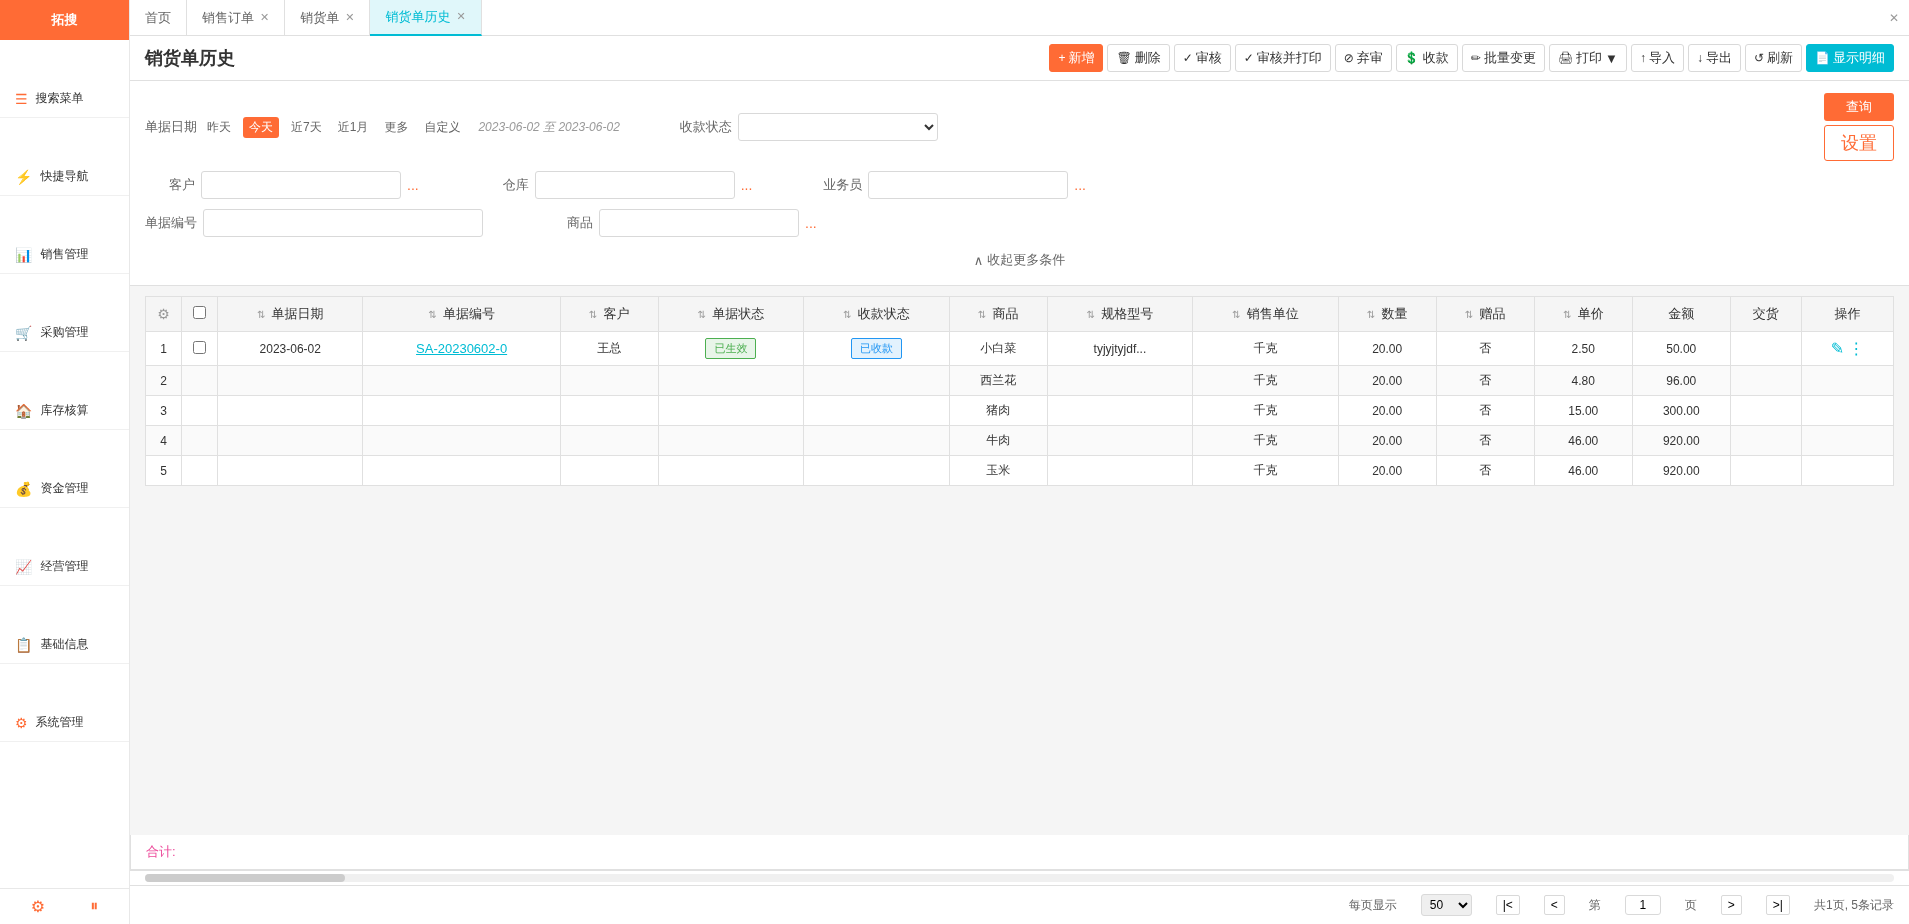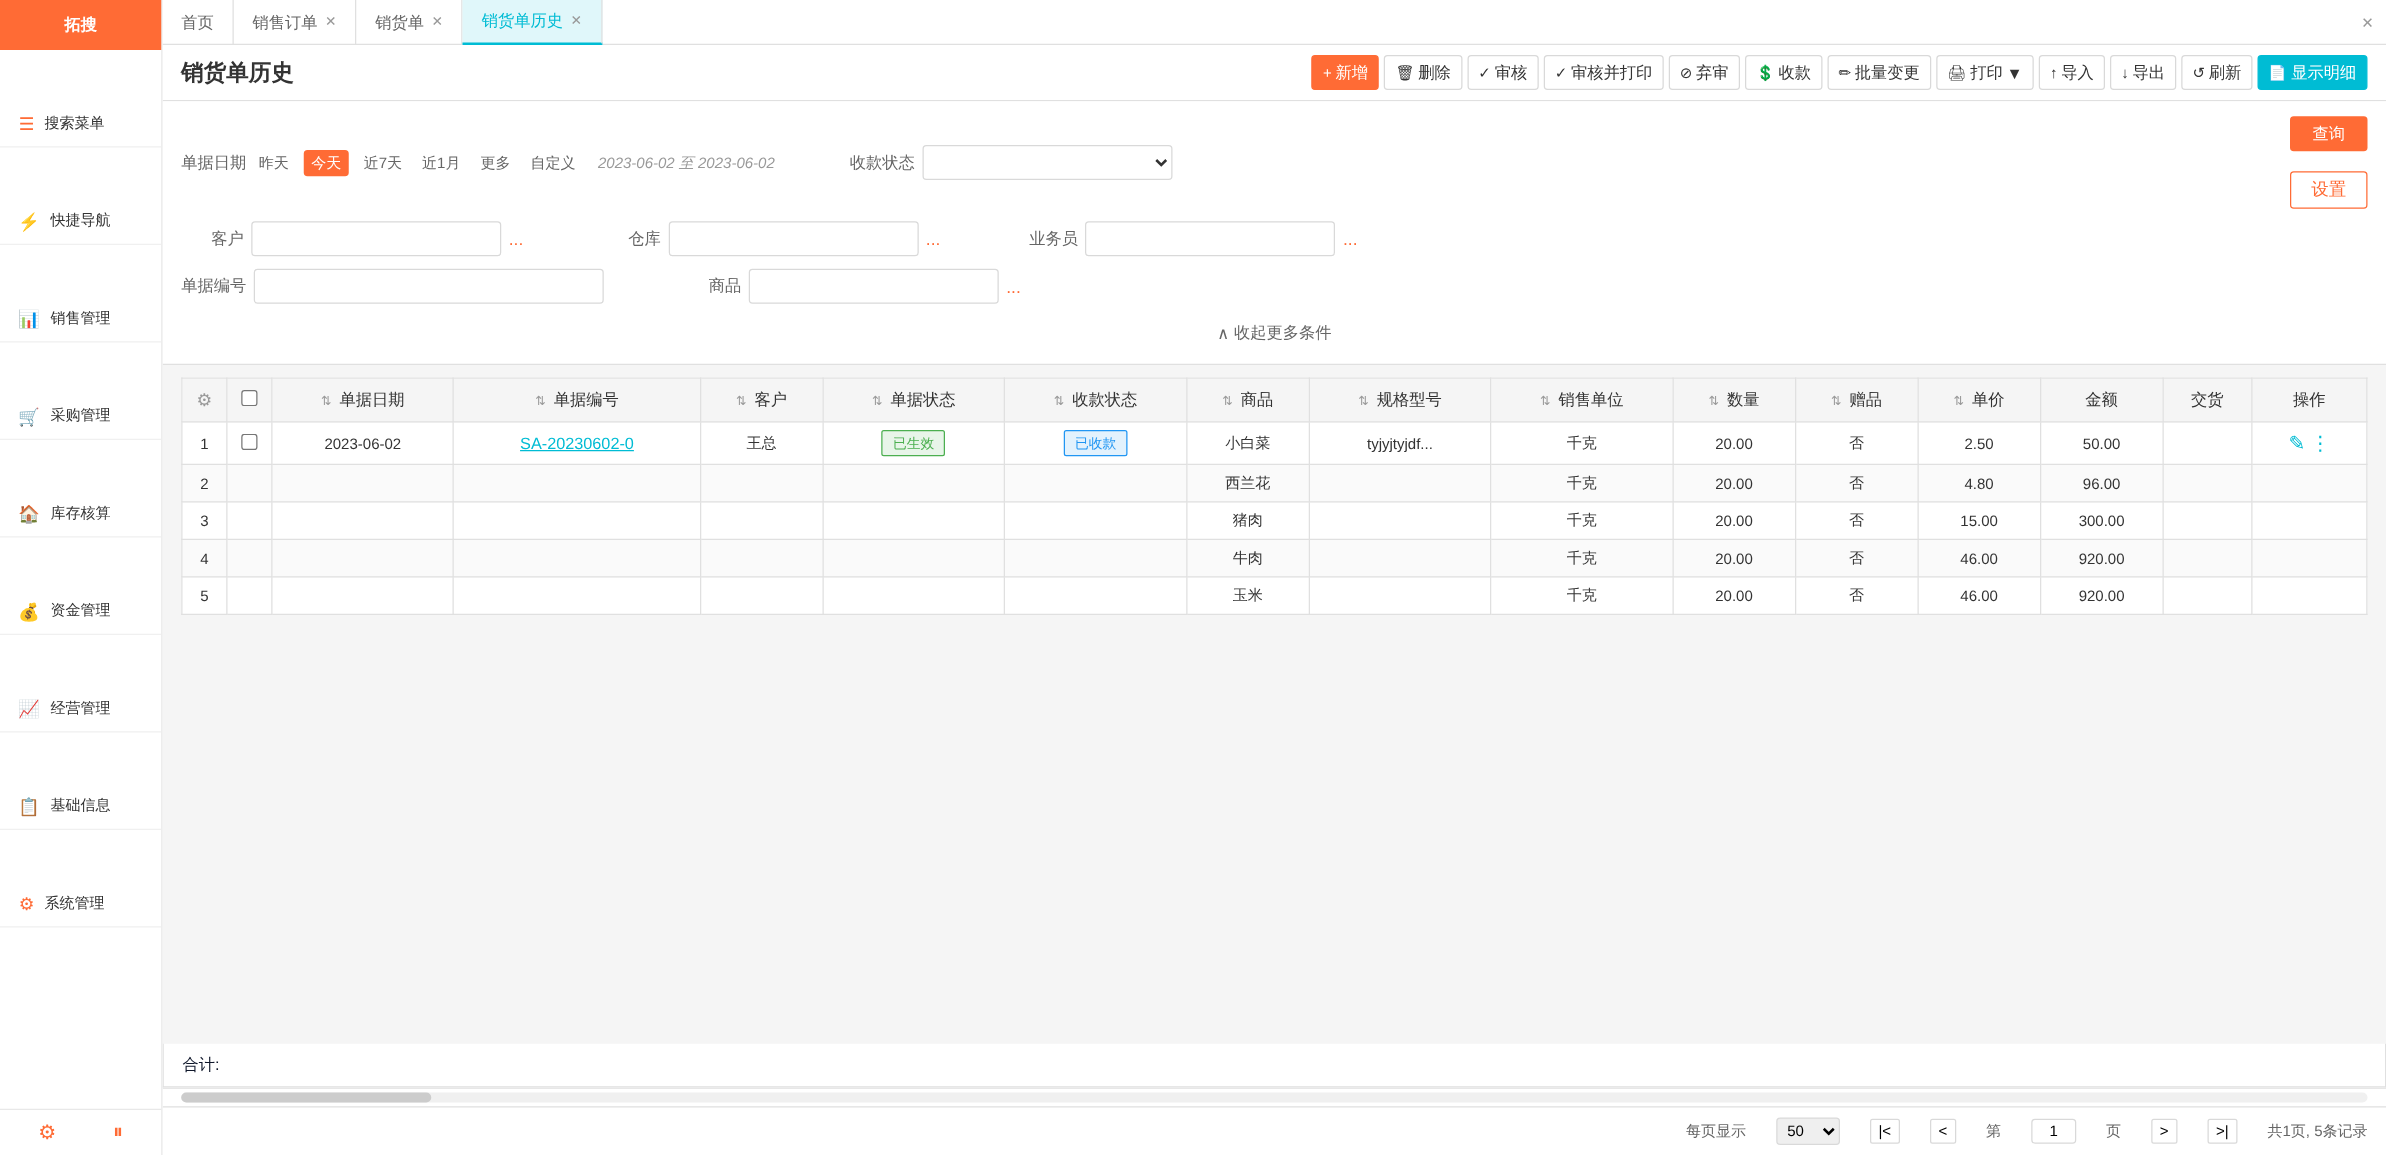--- a/index.html
+++ b/index.html
@@ -225,26 +225,26 @@
       cursor: pointer;
       font-size: 13px;
     }
     .settings-btn {
       background: #fff;
       color: #ff6b35;
       border: 1px solid #ff6b35;
       border-radius: 3px;
       padding: 5px 16px;
       cursor: pointer;
-      font-size: 14px;
+      font-size: 18px;
     }
     .filter-actions {
       display: flex;
       flex-direction: column;
-      gap: 16px;
+      gap: 4px;
       margin-left: auto;
     }
 
     
     .table-area {
       flex: 1;
       overflow: auto;
       padding: 10px 15px 0;
     }
     .data-table {
@@ -288,21 +288,21 @@
 
     
     .table-footer {
       background: #fff;
       border: 1px solid #e0e0e0;
       border-top: none;
       padding: 8px 15px;
       display: flex;
       align-items: center;
     }
-    .footer-label { color: #0f172a; margin-right: 20px; }
+    .footer-label { color: #ec4899; margin-right: 20px; }
     .footer-values { display: flex; gap: 100px; flex: 1; }
 
     
     .pagination-area {
       background: #fff;
       padding: 8px 15px;
       display: flex;
       align-items: center;
       justify-content: flex-end;
       border-top: 1px solid #e0e0e0;

